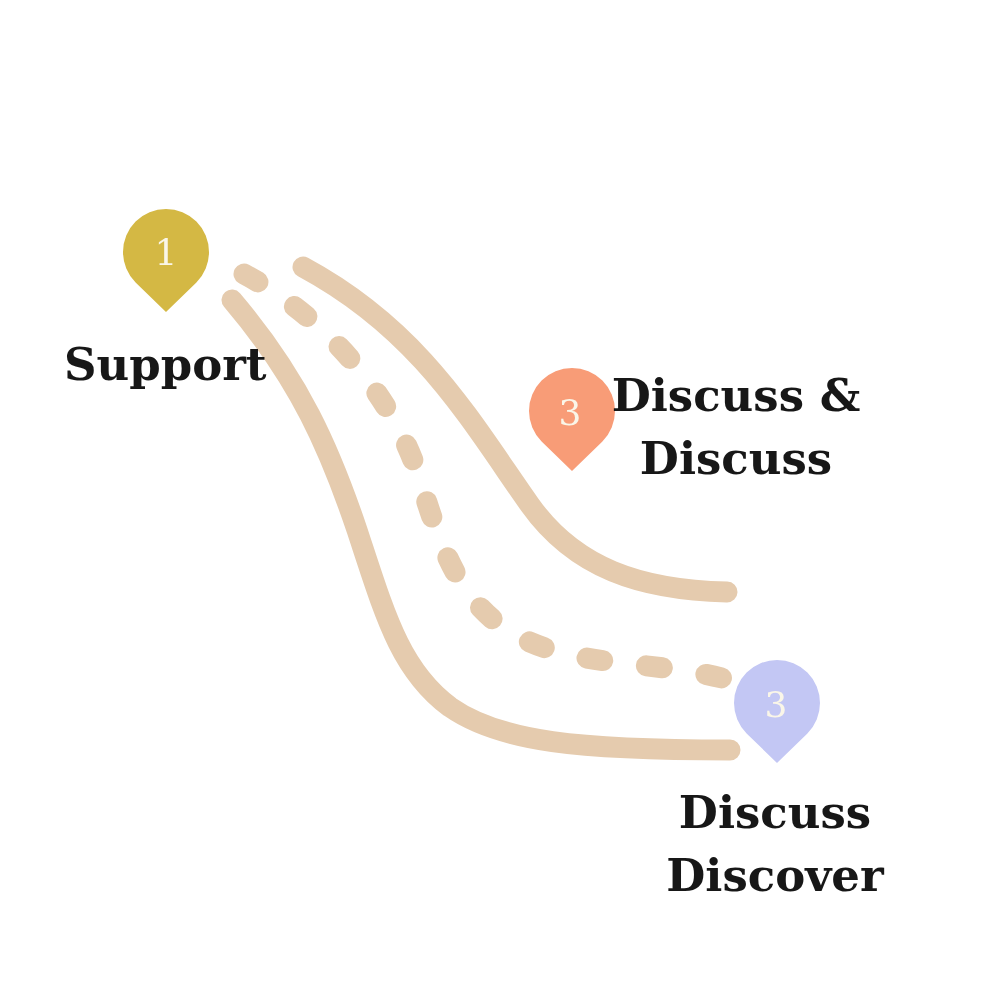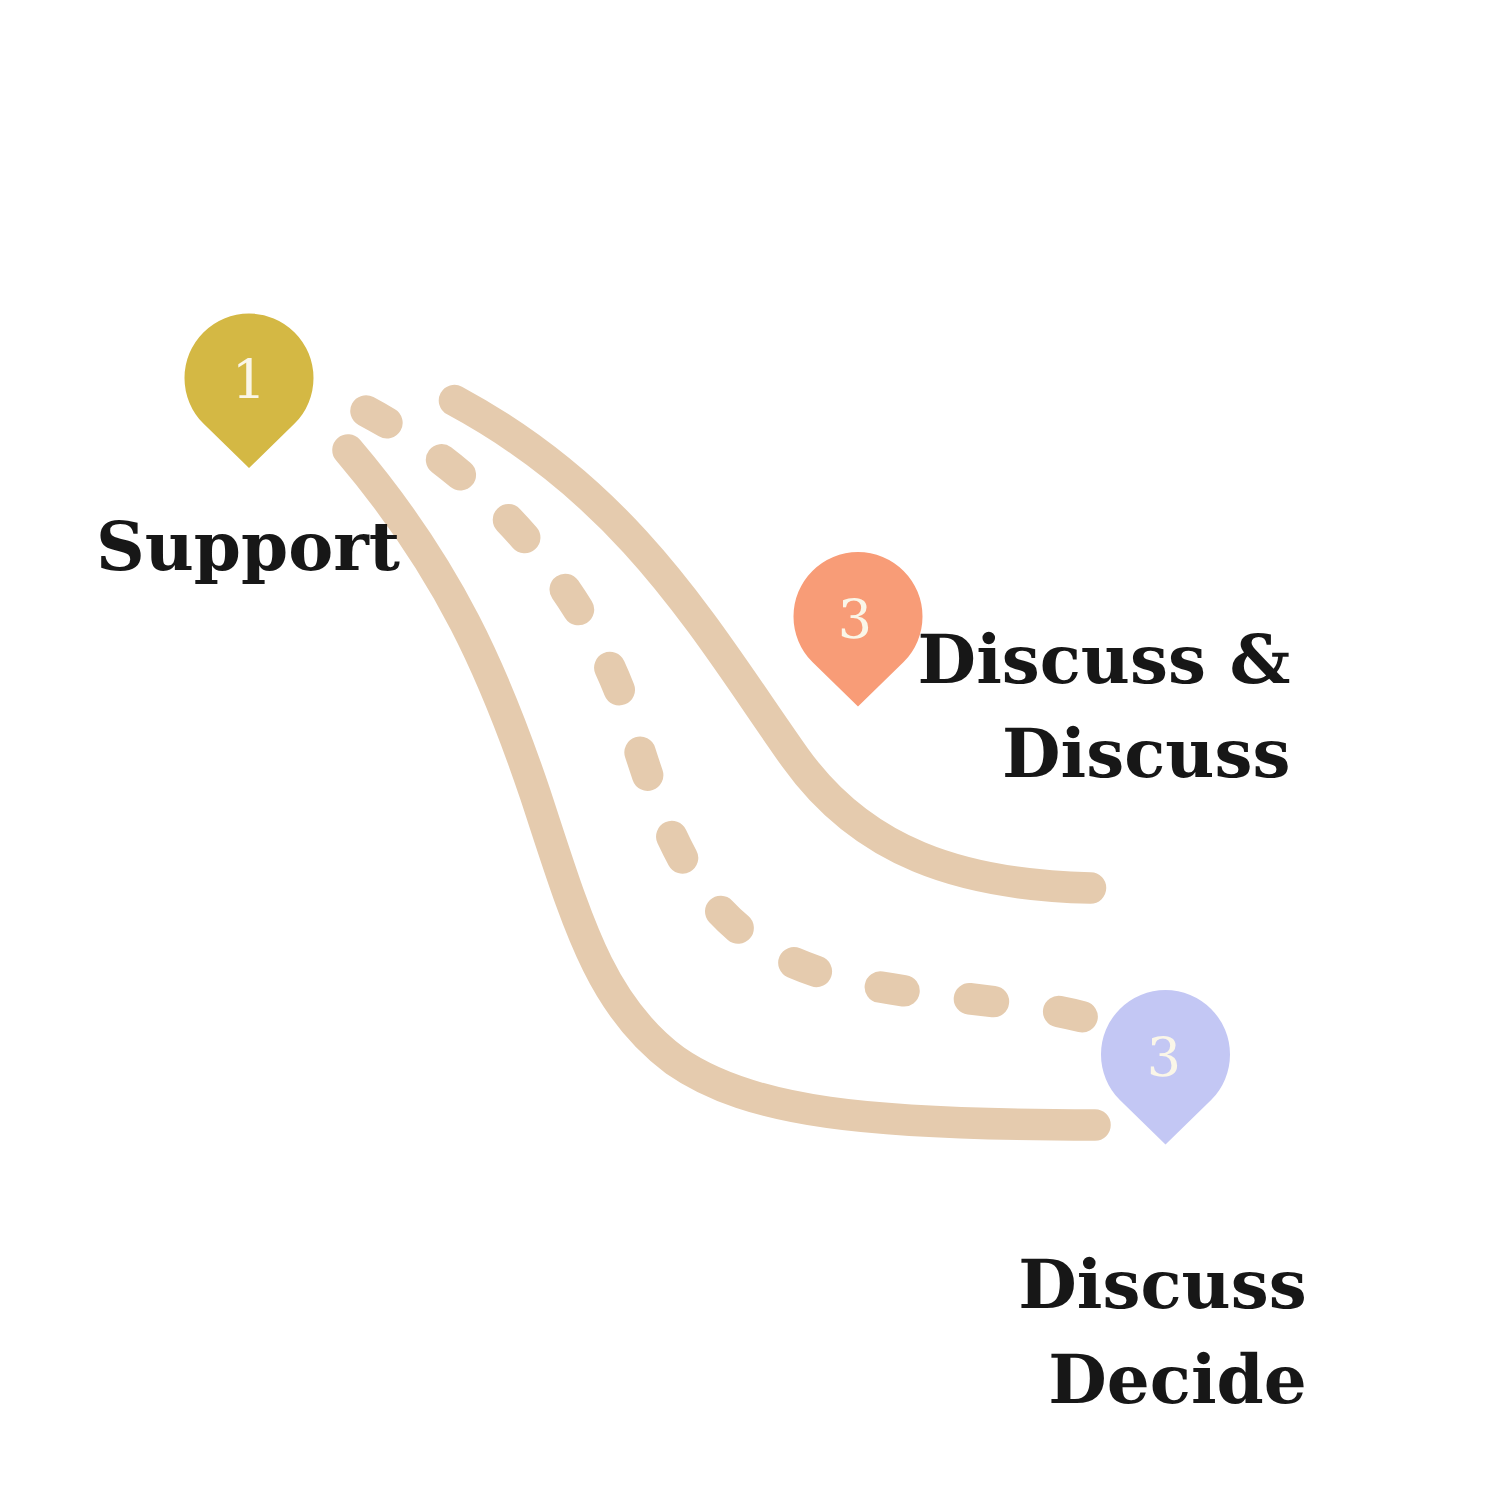--- a/index.html
+++ b/index.html
@@ -43,22 +43,21 @@
     font-weight: 700;
     font-size: 45px;
     line-height: 1.4;
     white-space: nowrap;
   }
   .step-label.single {
     line-height: 1.0;
   }
   .step-label.centered {
     transform: translateX(-50%);
-    text-align: right;
-    margin-top: 44px;
+    text-align: center;
   }
 </style>
 </head>
 <body>
 
 <div class="canvas">
 
   <svg class="road-svg" viewBox="0 0 1000 1000" aria-hidden="true">
 
     <path class="road-line" d="M 232 300 C 300 380 330 450 357 530 C 385 615 400 670 450 707 C 500 742 580 750 730 750" stroke="#e5cbae"></path>
@@ -87,16 +86,16 @@
     <div>Support</div>
   </div>
 
   <div class="step-label centered" style="left:736px; top:364px;">
     <div>Discuss &amp;</div>
     <div>Discuss</div>
   </div>
 
   <div class="step-label centered" style="left:775px; top:781px;">
     <div>Discuss</div>
-    <div>Decide</div>
+    <div>Discover</div>
   </div>
 
 </div>
 
 </body></html>

